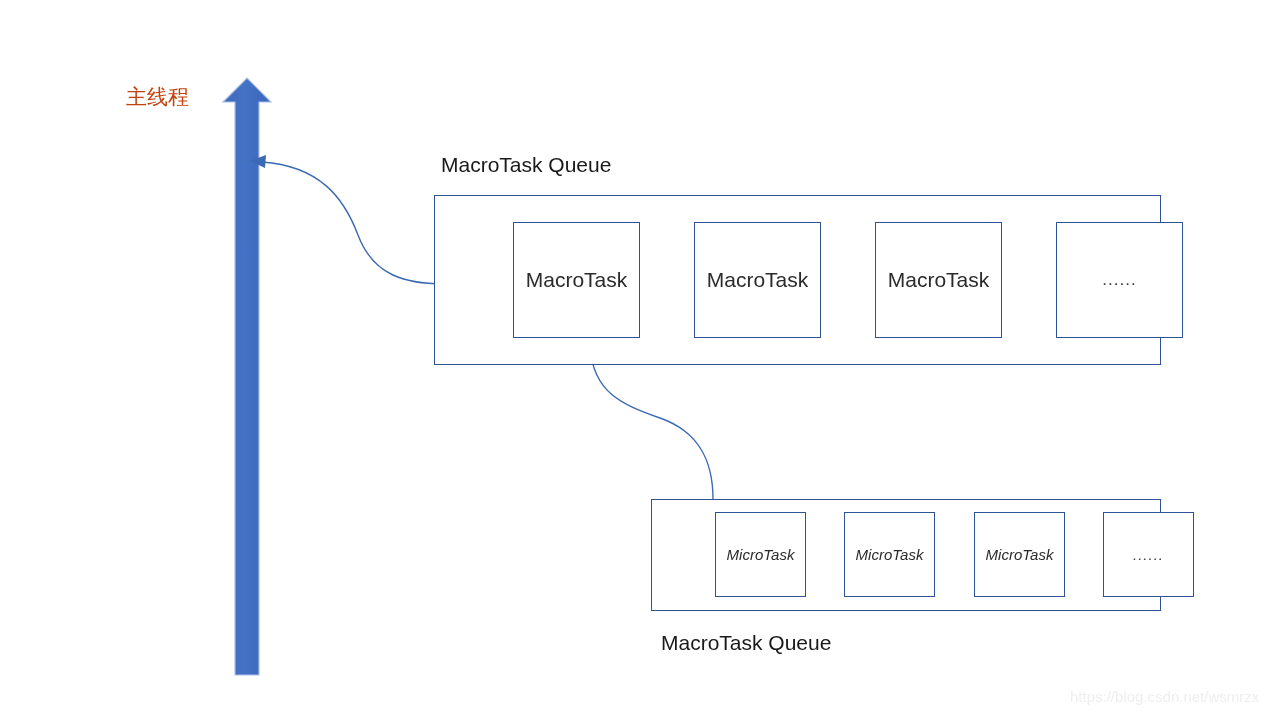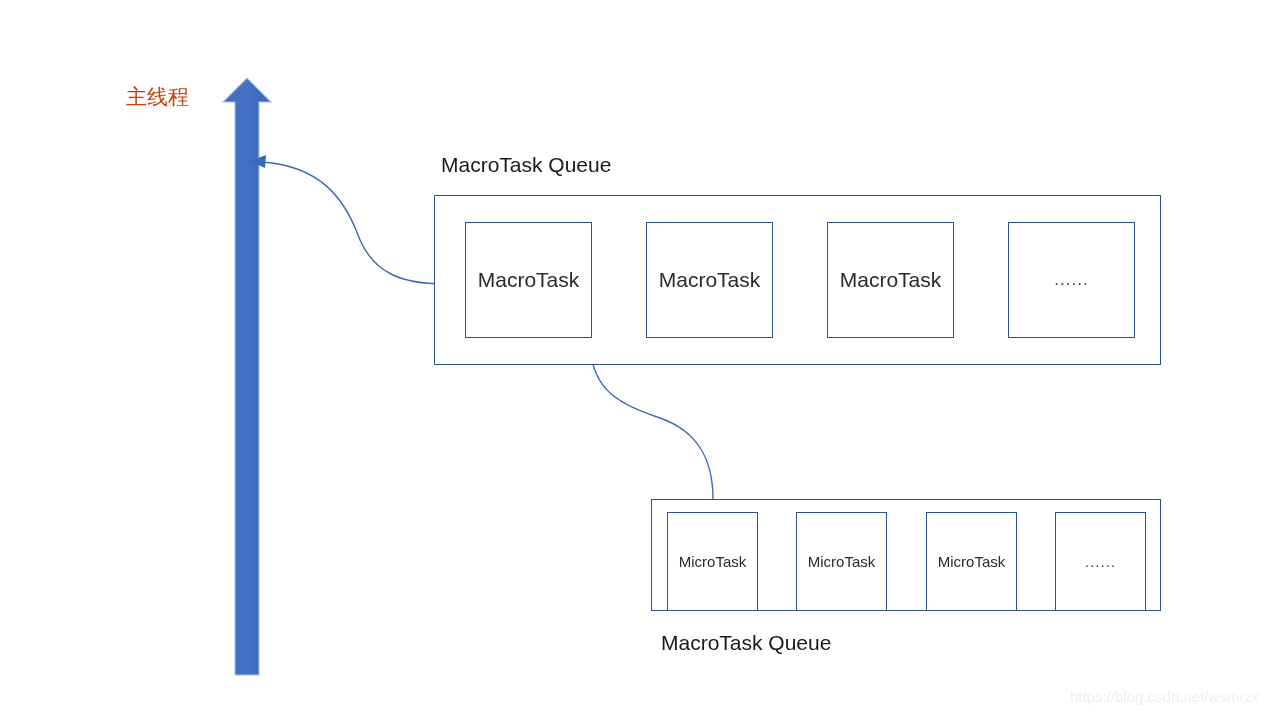--- a/index.html
+++ b/index.html
@@ -67,41 +67,43 @@
   }
 
   
   .task-box {
     border: 1.5px solid #2e5395;
     background: #ffffff;
     box-sizing: border-box;
     display: flex;
     align-items: center;
     justify-content: center;
+    margin-left: 48px;
   }
   .macro-box {
     top: 222px;
     width: 127px;
     height: 116px;
   }
   .macro-box .task-label {
     font-size: 21px;
     line-height: 26px;
     color: #2b2b2b;
     white-space: nowrap;
   }
   #macro-box-0 { left: 465px; }
   #macro-box-1 { left: 646px; }
   #macro-box-2 { left: 827px; }
   #macro-box-3 { left: 1008px; }
 
   .micro-box {
     top: 512px;
     width: 91px;
-    height: 99px;
+    height: 85px;
+    font-style: italic;
   }
   .micro-box .task-label {
     font-size: 15px;
     line-height: 20px;
     color: #2b2b2b;
     white-space: nowrap;
   }
   #micro-box-0 { left: 667px; }
   #micro-box-1 { left: 796px; }
   #micro-box-2 { left: 926px; }

